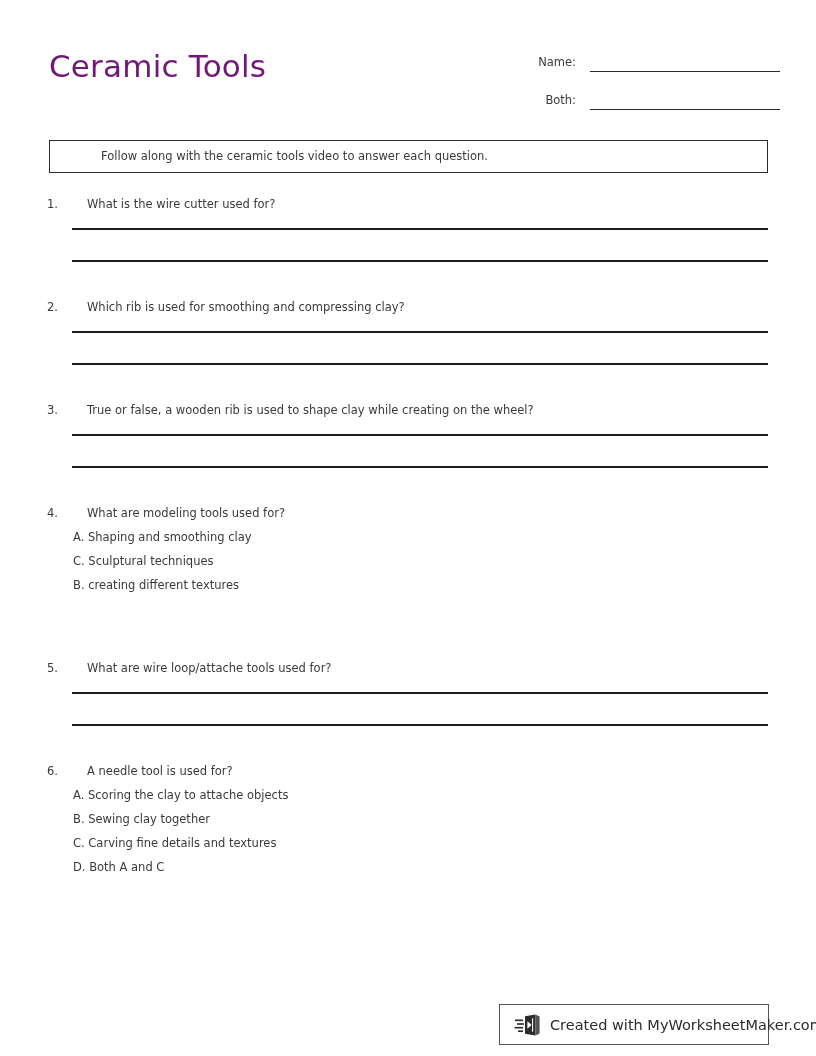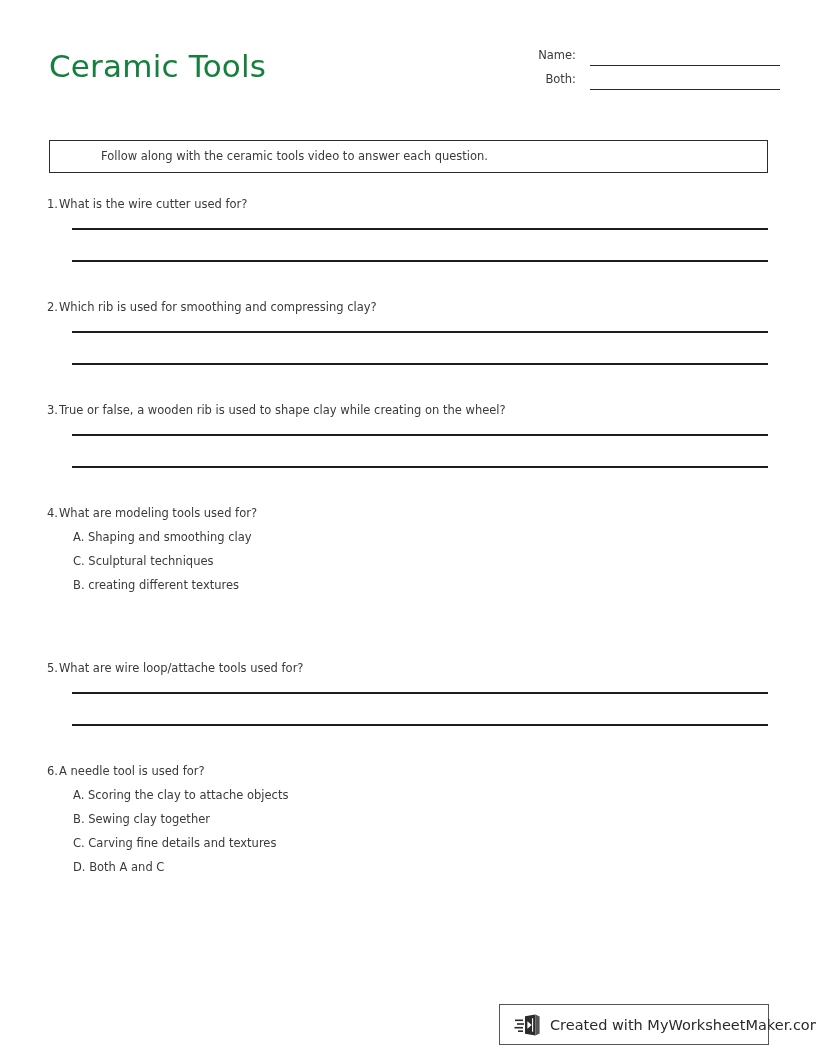--- a/index.html
+++ b/index.html
@@ -32,36 +32,36 @@
     width: 816px;
     height: 80px;
   }
   .worksheet-title {
     position: absolute;
     left: 49px;
     top: 6px;
     font-size: 31px;
     font-weight: 400;
     letter-spacing: 0.2px;
-    color: #15803d;
+    color: #701a75;
     line-height: 40px;
     white-space: nowrap;
   }
 
   .name-date {
     position: absolute;
     left: 520px;
     top: 8px;
     width: 260px;
   }
   .nd-row {
     display: flex;
-    align-items: flex-start;
+    align-items: flex-end;
     height: 24px;
-    margin-bottom: 0;
+    margin-bottom: 14px;
     gap: 8px;
   }
   .nd-label {
     width: 56px;
     text-align: right;
     font-size: 11.5px;
     color: #3a3a3a;
     line-height: 14px;
     padding-bottom: 3px;
     padding-right: 6px;
@@ -114,21 +114,21 @@
     position: absolute;
     left: 0;
     top: 0;
     width: 20px;
     font-size: 11.5px;
     color: #3a3a3a;
     line-height: 16px;
   }
   .q-text {
     position: absolute;
-    left: 12px;
+    left: 40px;
     top: 0;
     font-size: 11.5px;
     color: #3a3a3a;
     line-height: 16px;
     white-space: nowrap;
   }
 
   .answer-lines {
     position: absolute;
     left: 25px;

